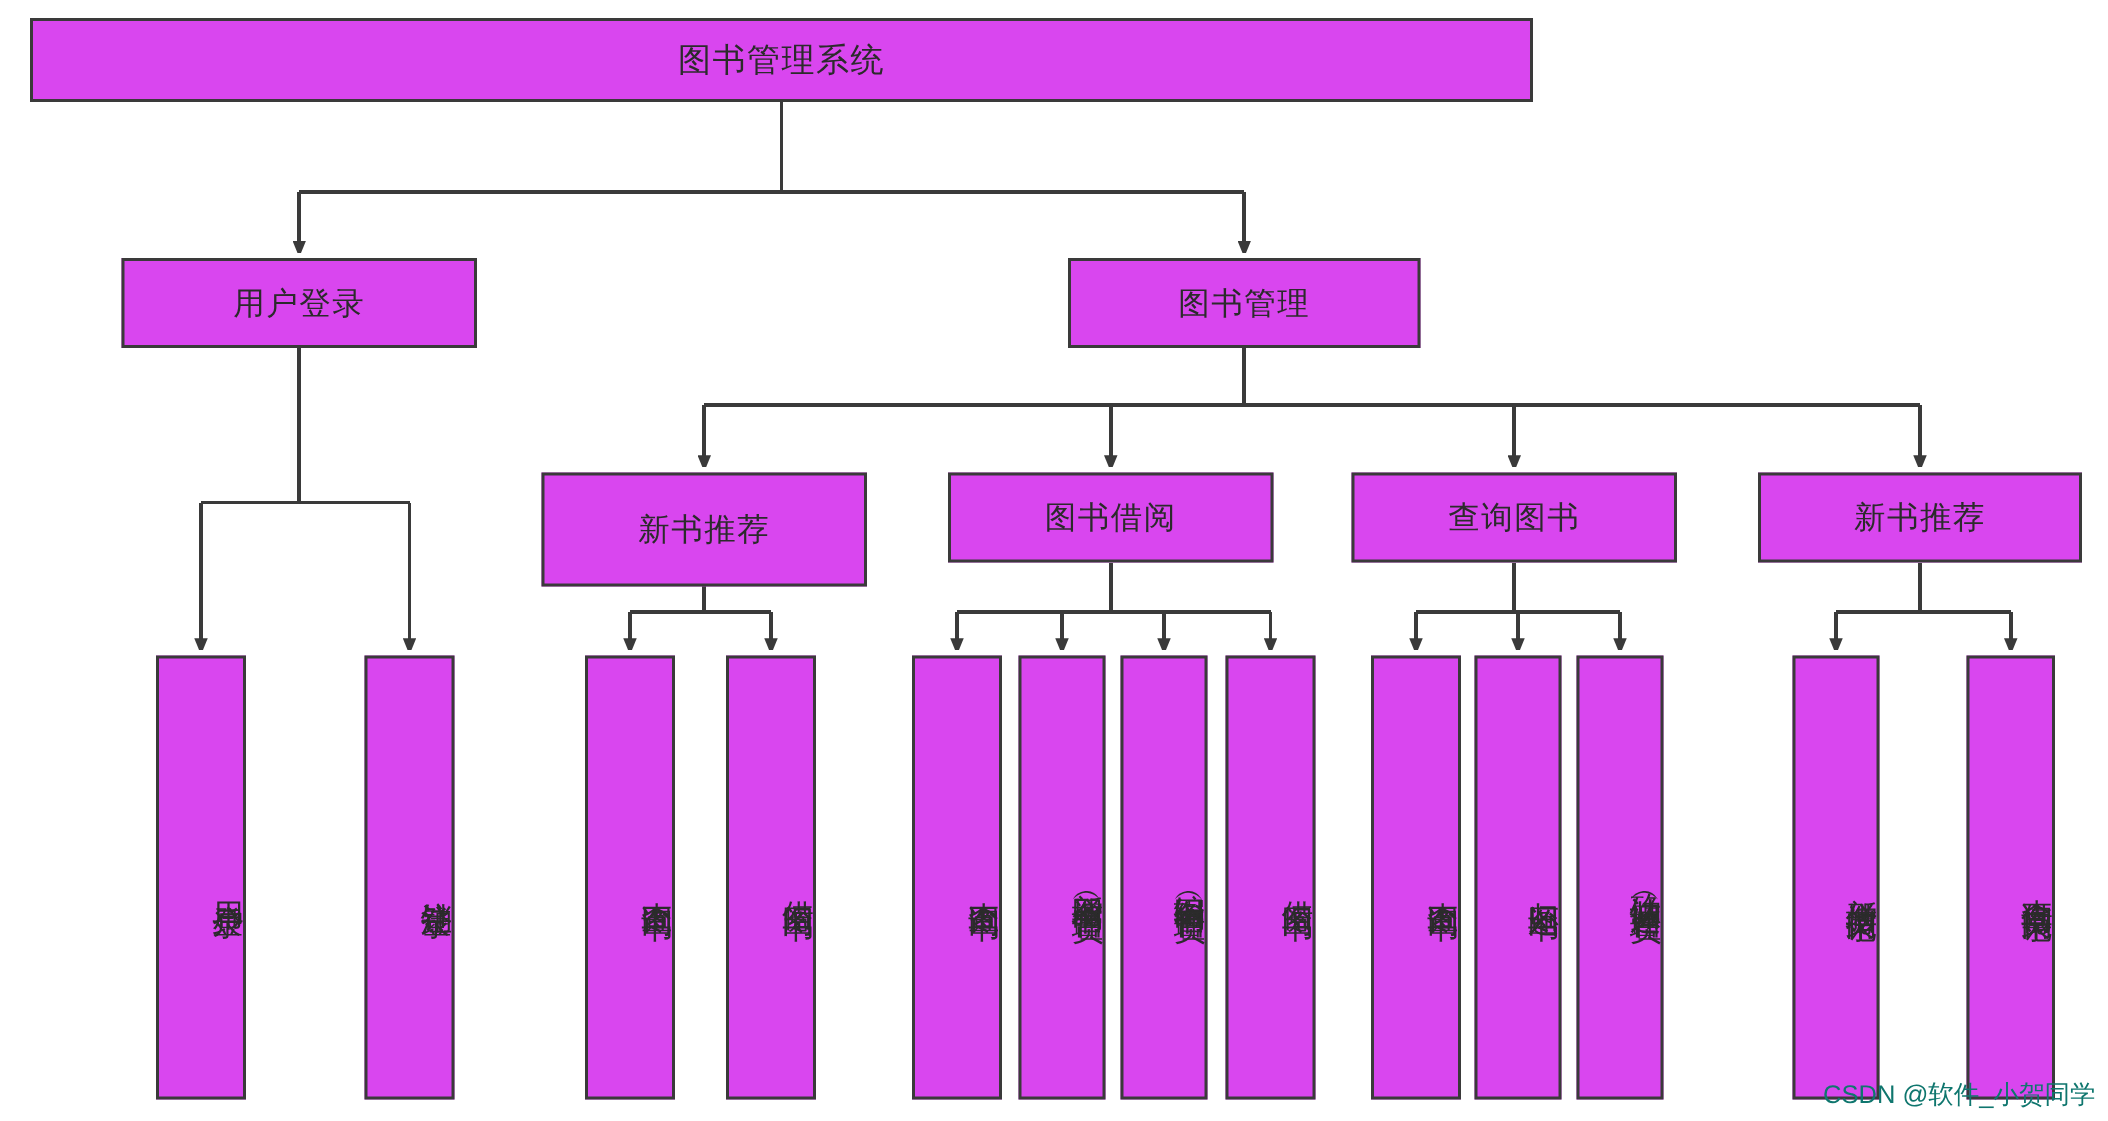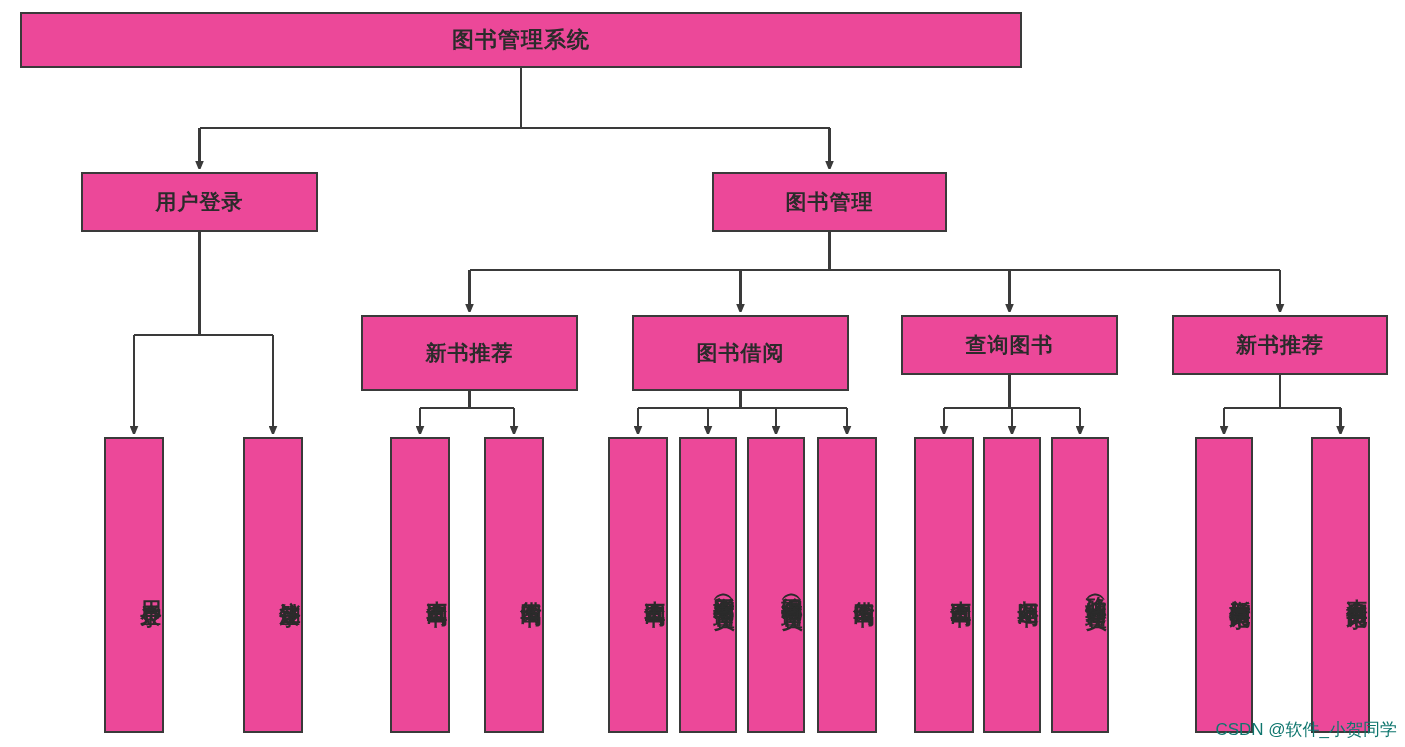--- a/index.html
+++ b/index.html
@@ -21,27 +21,26 @@
     position: absolute;
     left: 0;
     top: 0;
     width: 1405px;
     height: 747px;
   }
   .node {
     position: absolute;
     box-sizing: border-box;
     border: 2.5px solid #3a3a3a;
-    background: #ec4899;
+    background: #d946ef;
     display: flex;
     align-items: center;
     justify-content: center;
     color: #2b2b2b;
     z-index: 2;
-    font-weight: bold;
   }
   .node.horiz {
     font-size: 21px;
     letter-spacing: 1px;
   }
   .node.vert {
     writing-mode: vertical-rl;
     text-orientation: upright;
     font-size: 21px;
     letter-spacing: 2px;
@@ -119,21 +118,21 @@
       </div>
       <div class="node horiz" id="node-login" style="left: 81px; top: 172px; width: 237px; height: 60px;">
         <span class="lbl">用户登录</span>
       </div>
       <div class="node horiz" id="node-bookmgmt" style="left: 712px; top: 172px; width: 235px; height: 60px; text-align: right;">
         <span class="lbl">图书管理</span>
       </div>
       <div class="node horiz" id="node-newbook" style="left: 361px; top: 315px; width: 217px; height: 76px;">
         <span class="lbl">新书推荐</span>
       </div>
-      <div class="node horiz" id="node-borrow" style="left: 632px; top: 315px; width: 217px; height: 76px;">
+      <div class="node horiz" id="node-borrow" style="left: 632px; top: 315px; width: 217px; height: 60px;">
         <span class="lbl">图书借阅</span>
       </div>
       <div class="node horiz" id="node-current" style="left: 901px; top: 315px; width: 217px; height: 60px;">
         <span class="lbl">查询图书</span>
       </div>
       <div class="node horiz" id="node-records" style="left: 1172px; top: 315px; width: 216px; height: 60px;">
         <span class="lbl">新书推荐</span>
       </div>
       <div class="node vert" id="node-leaf1" style="left: 104px; top: 437px; width: 60px; height: 296px;">
         <span class="lbl">用户登录</span>

